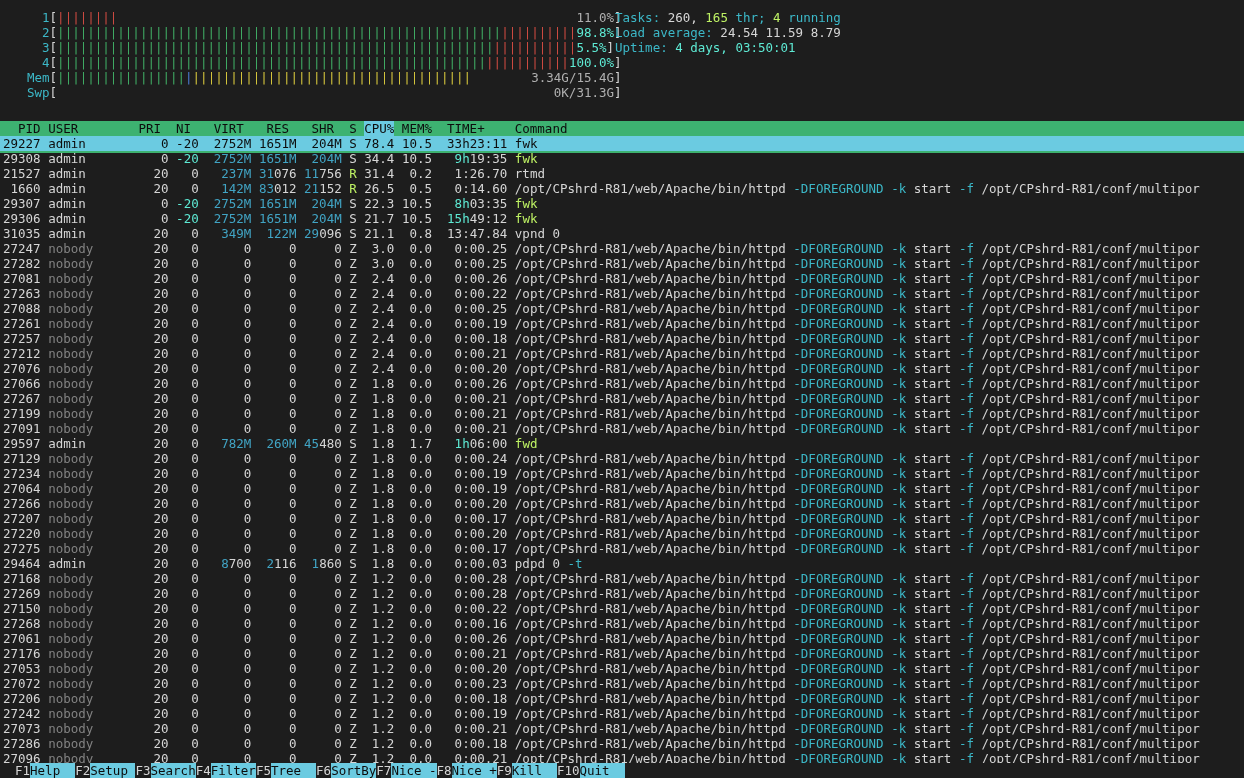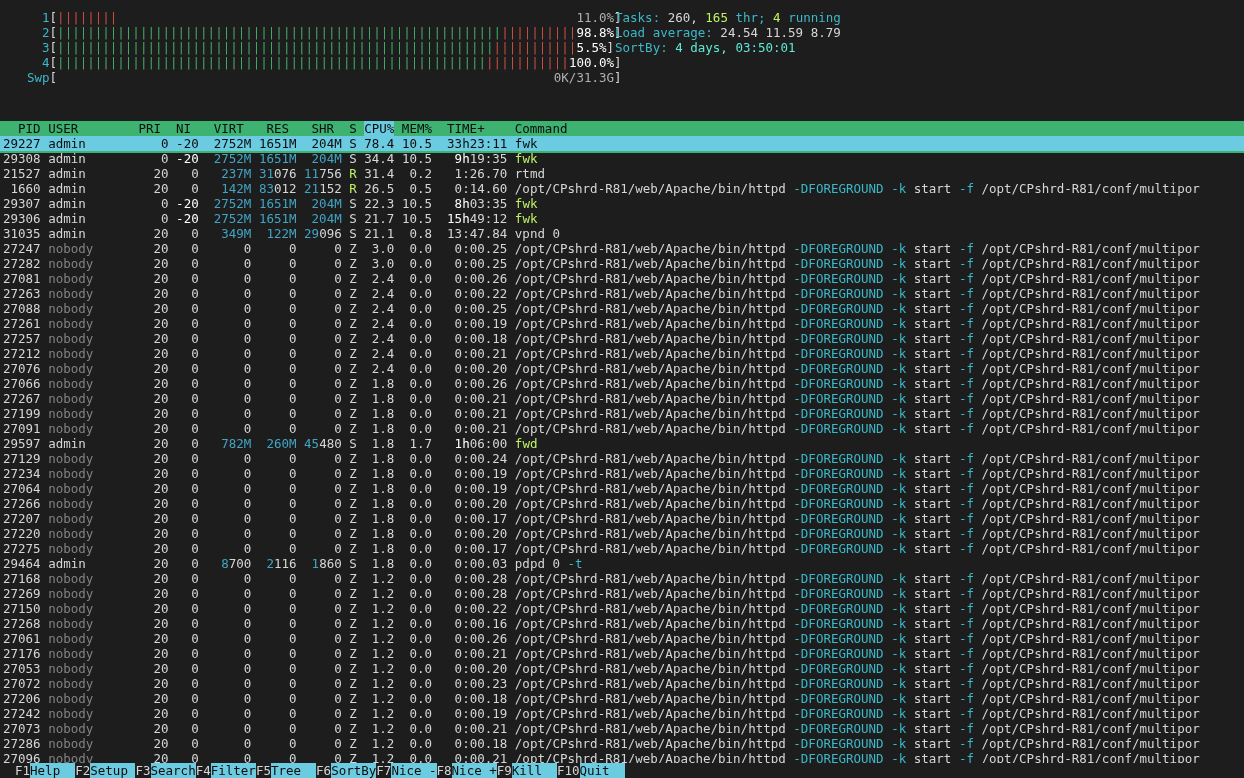--- a/index.html
+++ b/index.html
@@ -13,21 +13,21 @@
   #summary{position:absolute;top:10px;left:612px;}
   #table-header{position:absolute;top:121px;left:0;width:1241px;height:32px;
     background:#3db271;color:#0d0d0d;white-space:pre;padding-left:3px;}
   #rows{position:absolute;top:136px;left:0;right:0;}
   #fnbar{position:absolute;bottom:0;left:0;width:1244px;height:15px;background:#1d1d1d;white-space:pre;padding-left:15px;}
   .c-w{color:#d6d6d6}
   .c-dim{color:#828282}
   .c-cy{color:#3cb8c8}
   .c-cyb{color:#5eead4;font-weight:normal}
   .c-g{color:#bef264}
-  .c-r{color:#ffffff}
+  .c-r{color:#5eead4}
   .c-gr{color:#b0b0b0}
   .c-mem{color:#41a4c4}
   .p-g{color:#3faa63}
   .p-r{color:#cc4a41}
   .p-y{color:#d3c43c}
   .p-b{color:#4a7bd4}
   .hl{background:#6bcbe1;color:#0d0d0d}
   .row.sel{background:#6bcbe1}
   .row.sel span{color:#0d0d0d !important}
   .fn-key{color:#d6d6d6}
@@ -35,26 +35,27 @@
 </style>
 </head>
 <body>
 
 <div id="screen">
   <div id="meters">
       <div class="line"><span class="c-cy">  1</span><span class="c-w">[</span><span class="p-r">||||||||</span><span>                                                             </span><span class="c-gr">11.0%</span><span class="c-w">]</span></div>
       <div class="line"><span class="c-cy">  2</span><span class="c-w">[</span><span class="p-g">|||||||||||||||||||||||||||||||||||||||||||||||||||||||||||</span><span class="p-r">||||||||||</span><span class="c-r">98.8%</span><span class="c-w">]</span></div>
       <div class="line"><span class="c-cy">  3</span><span class="c-w">[</span><span class="p-g">||||||||||||||||||||||||||||||||||||||||||||||||||||||||||</span><span class="p-r">|||||||||||</span><span class="c-r">5.5%</span><span class="c-w">]</span></div>
       <div class="line"><span class="c-cy">  4</span><span class="c-w">[</span><span class="p-g">|||||||||||||||||||||||||||||||||||||||||||||||||||||||||</span><span class="p-r">|||||||||||</span><span class="c-r">100.0%</span><span class="c-w">]</span></div>
+      <div class="line"><span class="c-cy">Mem</span><span class="c-w">[</span><span class="p-g">|||||||||||||||||</span><span class="p-b">|</span><span class="p-y">|||||||||||||||||||||||||||||||||||||</span><span>        </span><span class="c-gr">3.34G/15.4G</span><span class="c-w">]</span></div>
       <div class="line"><span class="c-cy">Swp</span><span class="c-w">[</span><span>                                                                  </span><span class="c-gr">0K/31.3G</span><span class="c-w">]</span></div>
     </div>
   <div id="summary">
       <div class="line"><span class="c-cy">Tasks: </span><span class="c-w">260, </span><span class="c-g">165</span><span class="c-cy"> thr</span><span class="c-cy">; </span><span class="c-g">4</span><span class="c-cy"> running</span></div>
       <div class="line"><span class="c-cy">Load average: </span><span class="c-w">24.54 </span><span class="c-w">11.59 </span><span class="c-w">8.79</span></div>
-      <div class="line"><span class="c-cy">SortBy: </span><span class="c-cyb">4 days, 03:50:01</span></div>
+      <div class="line"><span class="c-cy">Uptime: </span><span class="c-cyb">4 days, 03:50:01</span></div>
     </div>
   <div id="table-header"><span>  PID USER        PRI  NI   VIRT   RES   SHR  S </span><span class="hl">CPU%</span><span> MEM%  TIME+    Command</span></div>
   <div id="rows">
       <div class="line row sel"><span class="c-w">29227</span><span class="c-w"> admin    </span><span class="c-w">      0</span><span class="c-r"> -20</span><span class="c-mem">  2752M</span><span class="c-mem"> 1651M</span><span class="c-mem">  204M</span><span class="c-w"> S</span><span class="c-w"> 78.4</span><span class="c-w"> 10.5</span><span class="c-r">  33h</span><span class="c-w">23:11</span><span> </span><span class="c-w">fwk</span></div>
       <div class="line row"><span class="c-w">29308</span><span class="c-w"> admin    </span><span class="c-w">      0</span><span class="c-r"> -20</span><span class="c-mem">  2752M</span><span class="c-mem"> 1651M</span><span class="c-mem">  204M</span><span class="c-w"> S</span><span class="c-w"> 34.4</span><span class="c-w"> 10.5</span><span class="c-r">   9h</span><span class="c-w">19:35</span><span> </span><span class="c-g">fwk</span></div>
       <div class="line row"><span class="c-w">21527</span><span class="c-w"> admin    </span><span class="c-w">     20</span><span class="c-w">   0</span><span class="c-mem">   237M</span><span class="c-mem"> 31</span><span class="c-w">076</span><span class="c-mem"> 11</span><span class="c-w">756</span><span class="c-g"> R</span><span class="c-w"> 31.4</span><span class="c-w">  0.2</span><span class="c-w">   1:26.70</span><span> </span><span class="c-w">rtmd</span></div>
       <div class="line row"><span class="c-w"> 1660</span><span class="c-w"> admin    </span><span class="c-w">     20</span><span class="c-w">   0</span><span class="c-mem">   142M</span><span class="c-mem"> 83</span><span class="c-w">012</span><span class="c-mem"> 21</span><span class="c-w">152</span><span class="c-g"> R</span><span class="c-w"> 26.5</span><span class="c-w">  0.5</span><span class="c-w">   0:14.60</span><span> </span><span class="c-w">/opt/CPshrd-R81/web/Apache/bin/httpd</span><span class="c-cy"> -DFOREGROUND</span><span class="c-cy"> -k</span><span class="c-w"> start</span><span class="c-cy"> -f</span><span class="c-w"> /opt/CPshrd-R81/conf/multipor</span></div>
       <div class="line row"><span class="c-w">29307</span><span class="c-w"> admin    </span><span class="c-w">      0</span><span class="c-r"> -20</span><span class="c-mem">  2752M</span><span class="c-mem"> 1651M</span><span class="c-mem">  204M</span><span class="c-w"> S</span><span class="c-w"> 22.3</span><span class="c-w"> 10.5</span><span class="c-r">   8h</span><span class="c-w">03:35</span><span> </span><span class="c-g">fwk</span></div>
       <div class="line row"><span class="c-w">29306</span><span class="c-w"> admin    </span><span class="c-w">      0</span><span class="c-r"> -20</span><span class="c-mem">  2752M</span><span class="c-mem"> 1651M</span><span class="c-mem">  204M</span><span class="c-w"> S</span><span class="c-w"> 21.7</span><span class="c-w"> 10.5</span><span class="c-r">  15h</span><span class="c-w">49:12</span><span> </span><span class="c-g">fwk</span></div>
       <div class="line row"><span class="c-w">31035</span><span class="c-w"> admin    </span><span class="c-w">     20</span><span class="c-w">   0</span><span class="c-mem">   349M</span><span class="c-mem">  122M</span><span class="c-mem"> 29</span><span class="c-w">096</span><span class="c-w"> S</span><span class="c-w"> 21.1</span><span class="c-w">  0.8</span><span class="c-w">  13:47.84</span><span> </span><span class="c-w">vpnd</span><span class="c-w"> 0</span></div>

